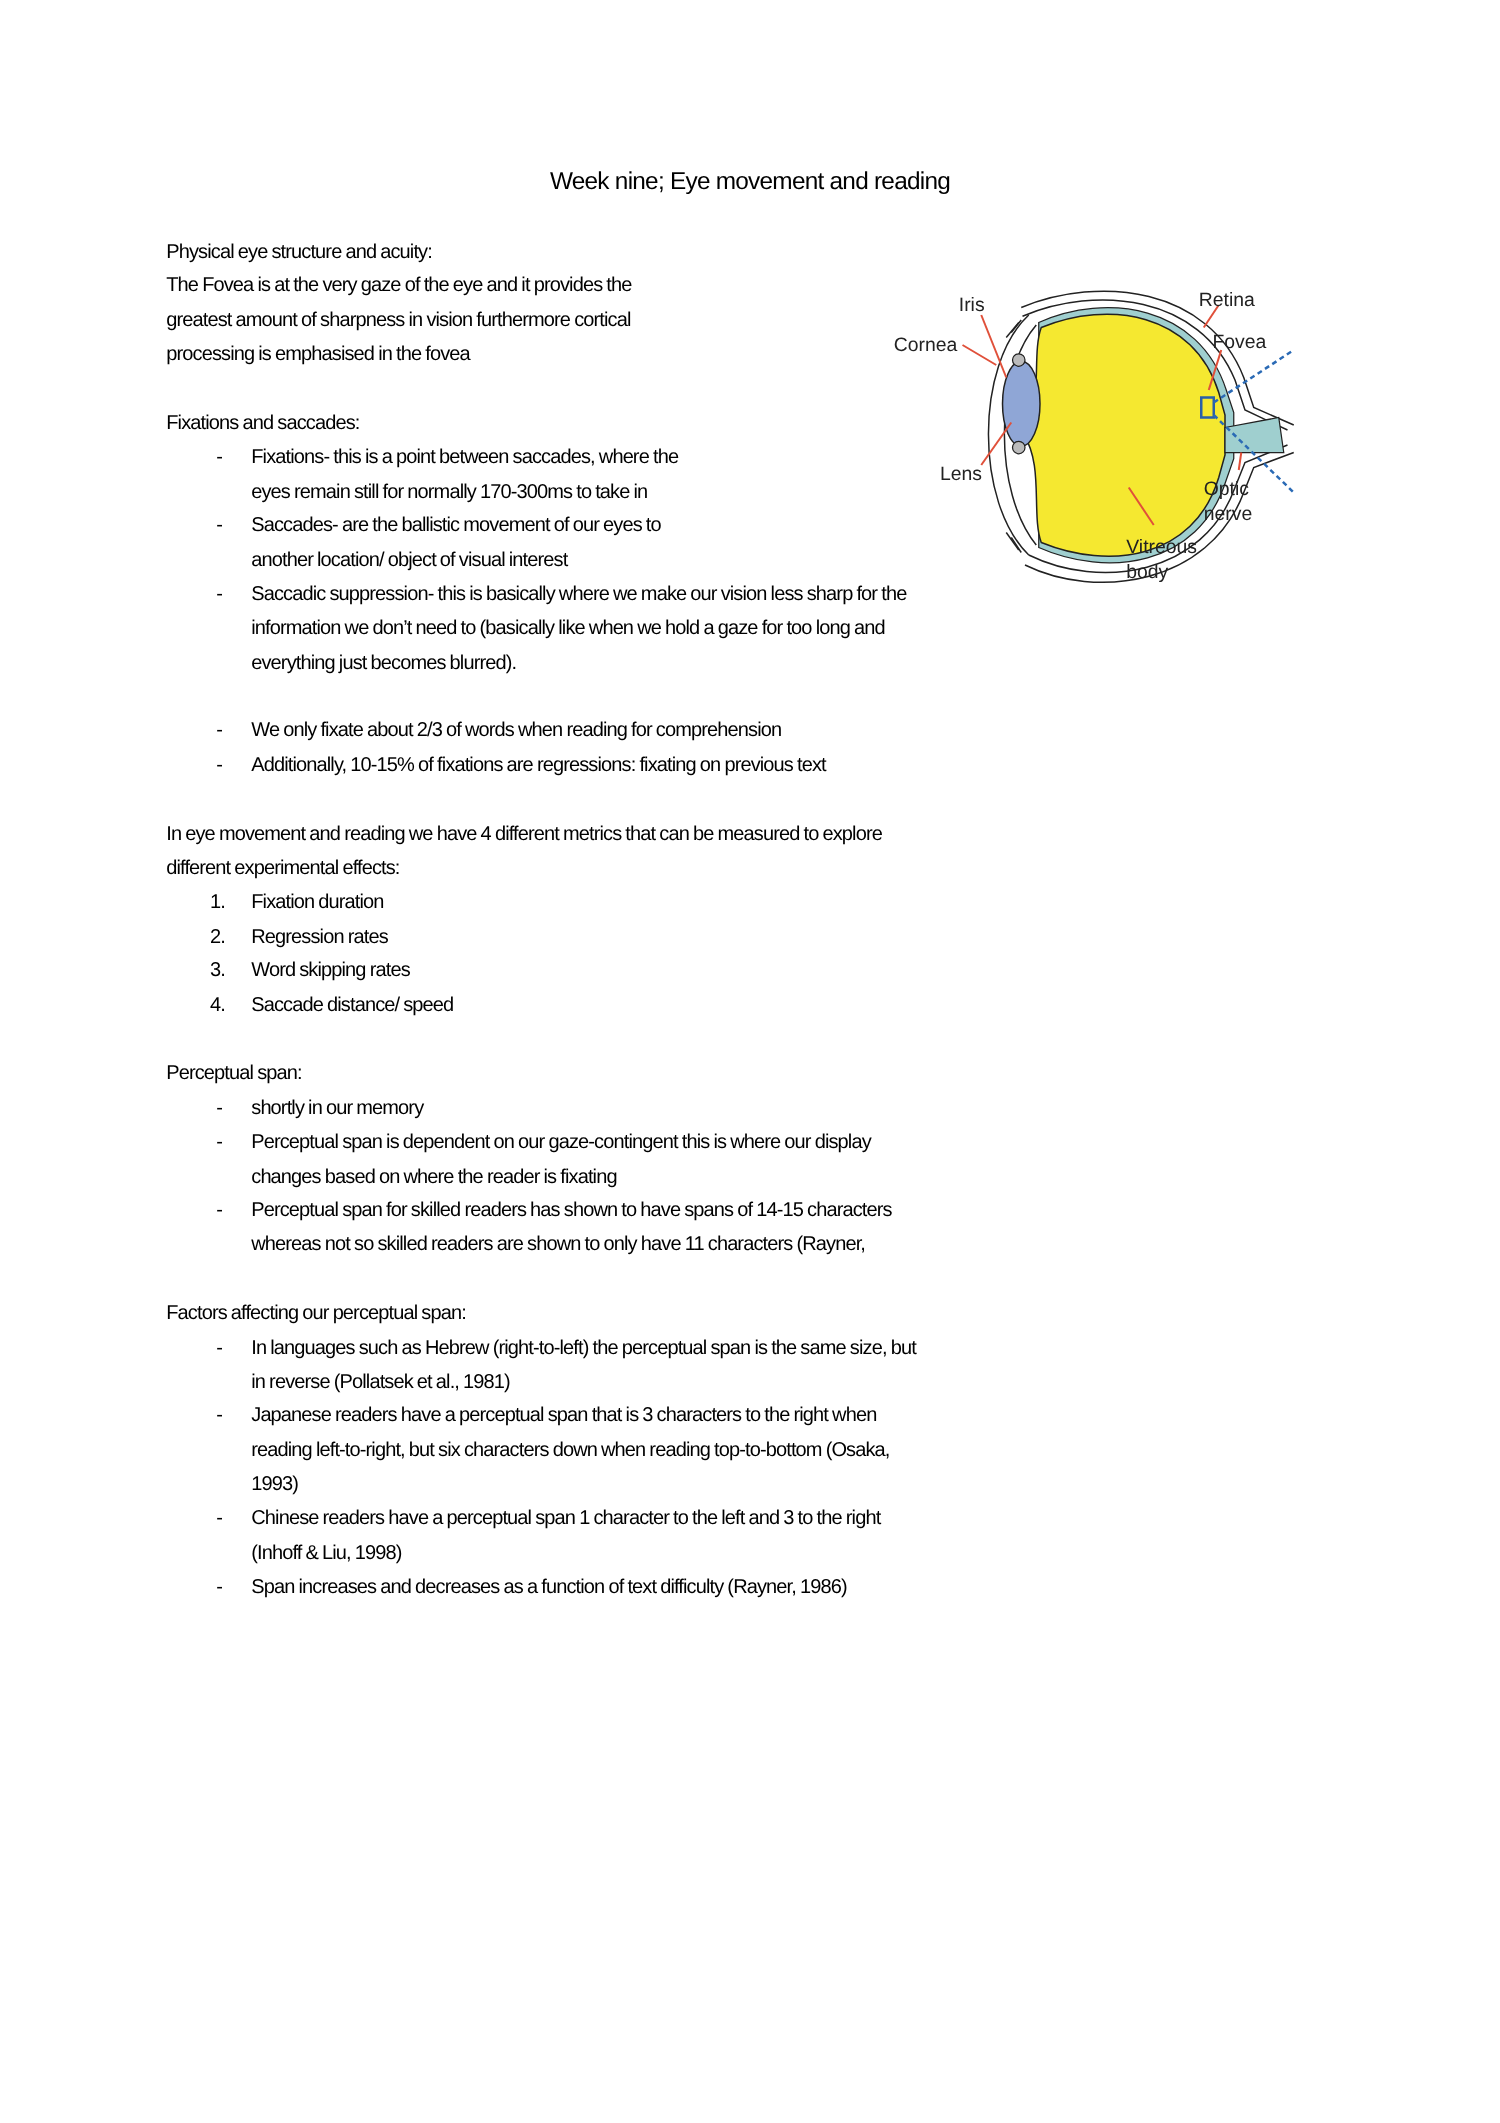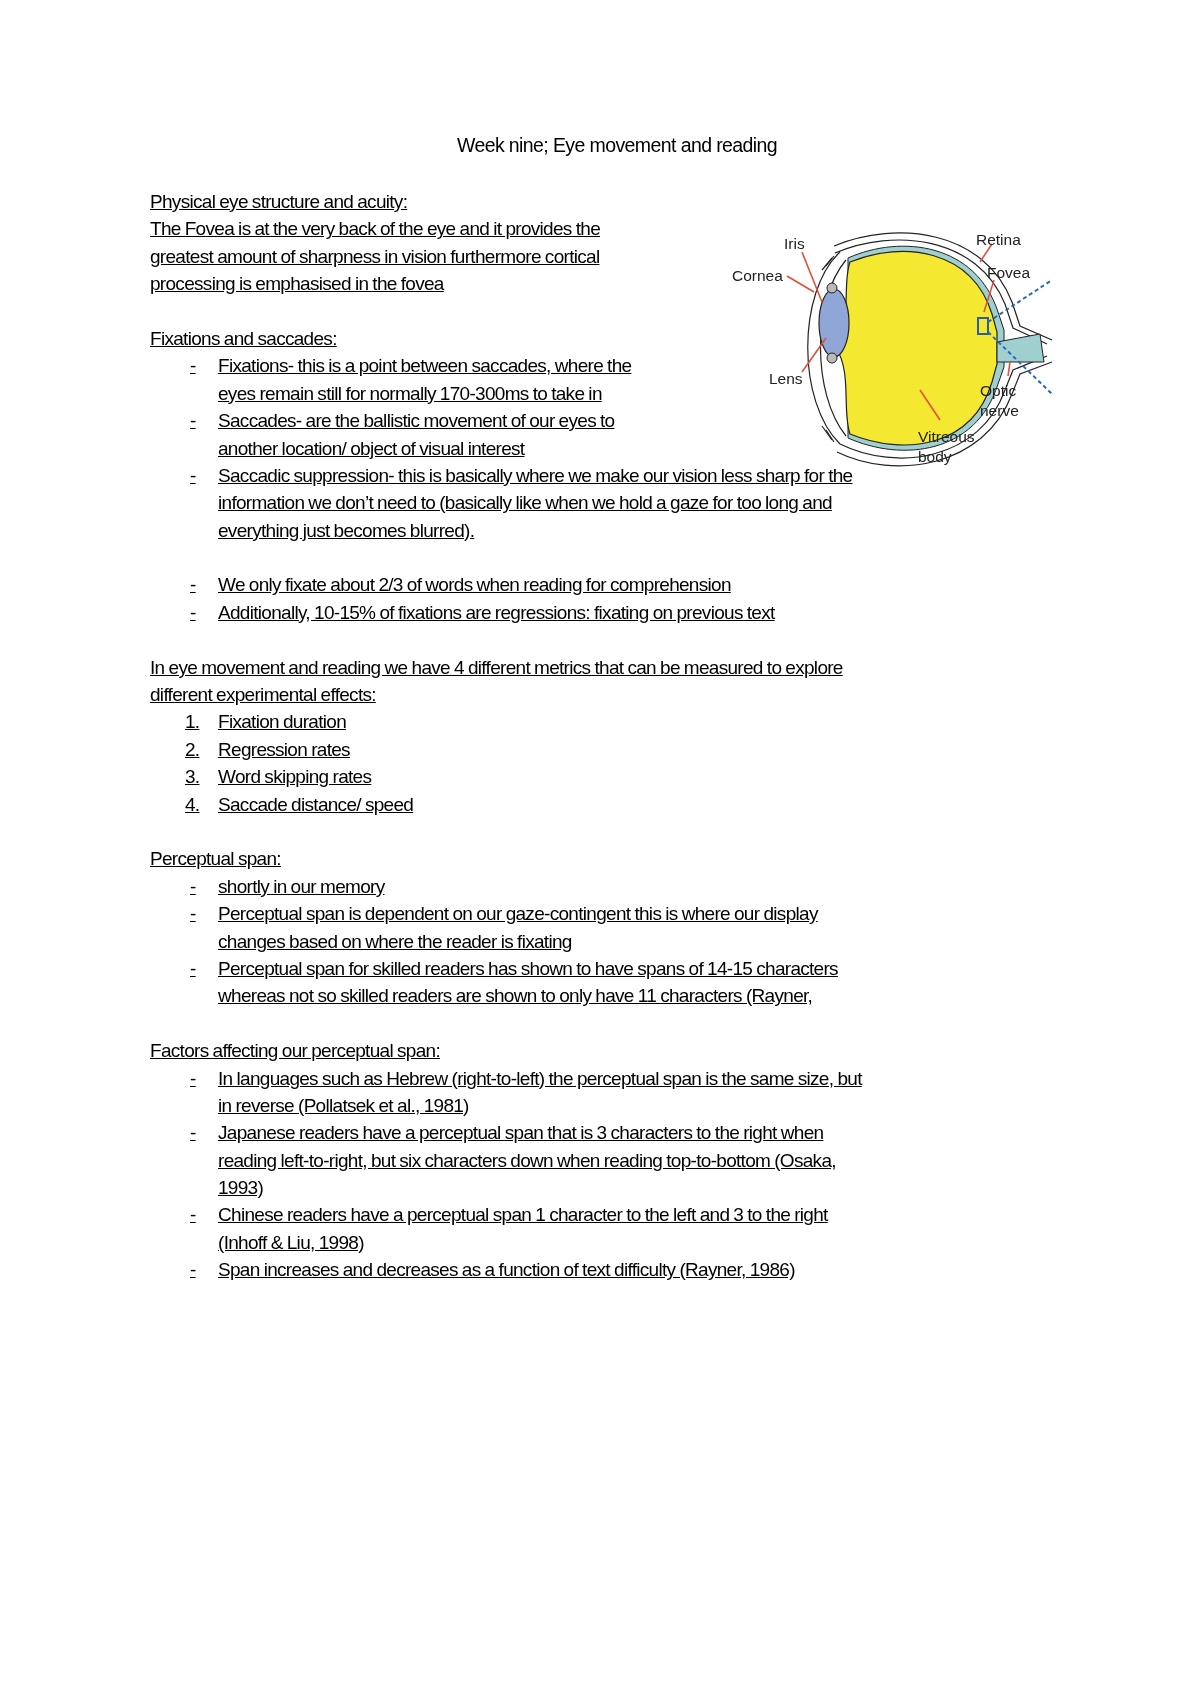--- a/index.html
+++ b/index.html
@@ -1,44 +1,44 @@
 <!DOCTYPE html>
 <html><head>
 <meta charset="utf-8">
 <style>
   html, body { margin: 0; padding: 0; background: #ffffff; }
   body { width: 1200px; height: 1698px; position: relative; overflow: hidden;
          font-family: "Liberation Sans", sans-serif; color: #000; }
-  .page { position: absolute; left: 17px; top: 0; width: 1004px; height: 1698px; background: #fff; }
+  .page { position: absolute; left: 0; top: 0; width: 1004px; height: 1698px; background: #fff; }
   .title { position: absolute; top: 134px; left: 0; width: 1200px; text-align: center;
            font-size: 19.5px; letter-spacing: -0.6px; }
   .content { position: absolute; left: 133px; top: 188px; width: 940px; }
-  .line { font-size: 19px; line-height: 27.4px; height: 27.4px; white-space: nowrap;
-          letter-spacing: -0.7px; word-spacing: -0.5px; text-decoration: underline; }
+  .line { font-size: 16px; line-height: 27.4px; height: 27.4px; white-space: nowrap;
+          letter-spacing: -0.7px; word-spacing: -0.5px; }
   .blank { height: 27.4px; }
   .item { position: relative; padding-left: 68px; }
   .item .marker { position: absolute; left: 40px; top: 0; width: 22px; }
   .item .marker.num { left: 35px; }
   .item .txt { display: block; }
   .narrow { width: 560px; }
   .diagram { position: absolute; left: 705px; top: 222px; width: 340px; height: 255px; }
   .diagram svg { width: 340px; height: 255px; display: block; }
   .lbl { font-family: "Liberation Sans", sans-serif; font-size: 15.5px; fill: #222; }
 </style>
 </head>
 <body>
 
 <div class="page">
 
   <div class="title">Week nine; Eye movement and reading</div>
 
   <div class="content">
 
     <div class="line">Physical eye structure and acuity:</div>
-    <div class="line narrow">The Fovea is at the very back of the eye and it provides the</div>
+    <div class="line narrow">The Fovea is at the very gaze of the eye and it provides the</div>
     <div class="line narrow">greatest amount of sharpness in vision furthermore cortical</div>
     <div class="line narrow">processing is emphasised in the fovea</div>
     <div class="blank"></div>
 
     <div class="line">Fixations and saccades:</div>
     <div class="item">
       <span class="marker line">-</span>
       <span class="txt line">Fixations- this is a point between saccades, where the</span>
       <span class="txt line">eyes remain still for normally 170-300ms to take in</span>
     </div>

